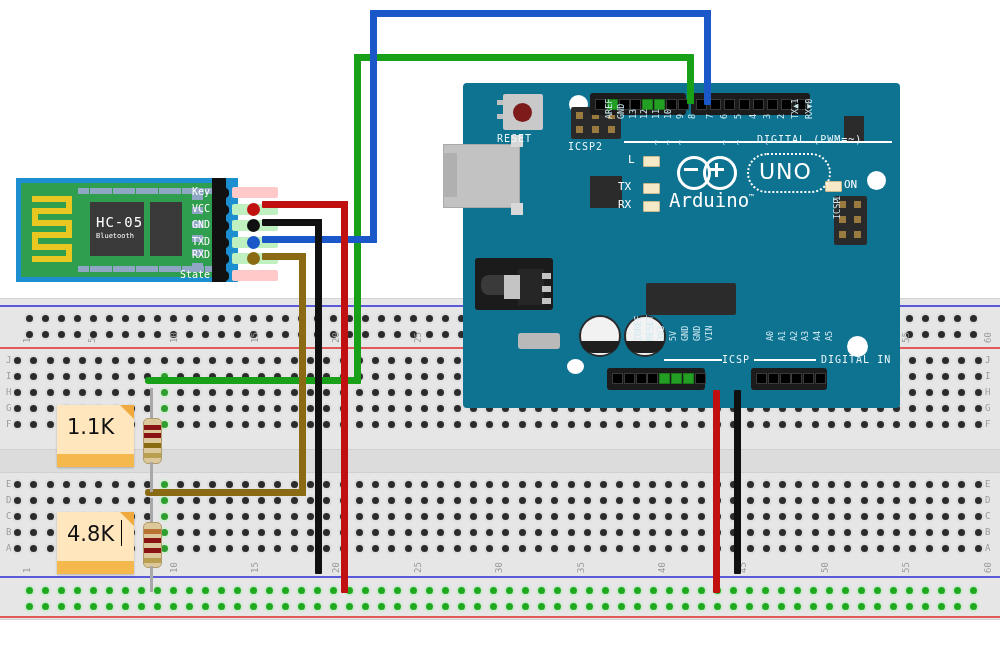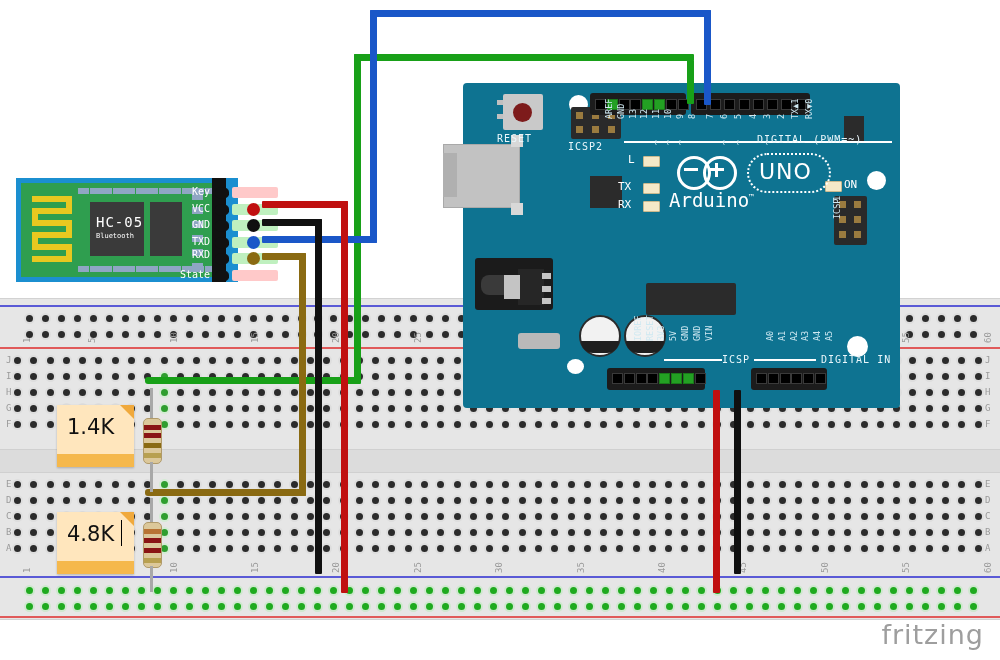--- a/index.html
+++ b/index.html
@@ -1295,24 +1295,23 @@
     <div class="band" style="top:15px;background:#8a1414;"></div>
     <div class="band" style="top:25px;background:#8a1414;"></div>
     <div class="band" style="top:35px;background:#b8a050;"></div>
   </div>
   <div class="res-lead" style="left:150px;top:566px;height:26px;"></div>
 
   <div class="note" style="left:57px;top:405px;width:77px;height:62px;">
     <div class="note-fold"></div>
     <div class="note-bar"></div>
   </div>
-  <div class="note-txt" style="left:67px;top:415px;">1.4K</div>
+  <div class="note-txt" style="left:67px;top:415px;">1.1K</div>
 
   <div class="note" style="left:57px;top:512px;width:77px;height:62px;">
     <div class="note-fold"></div>
     <div class="note-bar"></div>
   </div>
   <div class="note-txt" style="left:67px;top:522px;">4.8K</div>
   <div class="note-caret" style="left:121px;top:520px;height:26px;"></div>
 
-  <div id="fritzing">fritzing</div>
 
 </div>
 
 </body></html>

